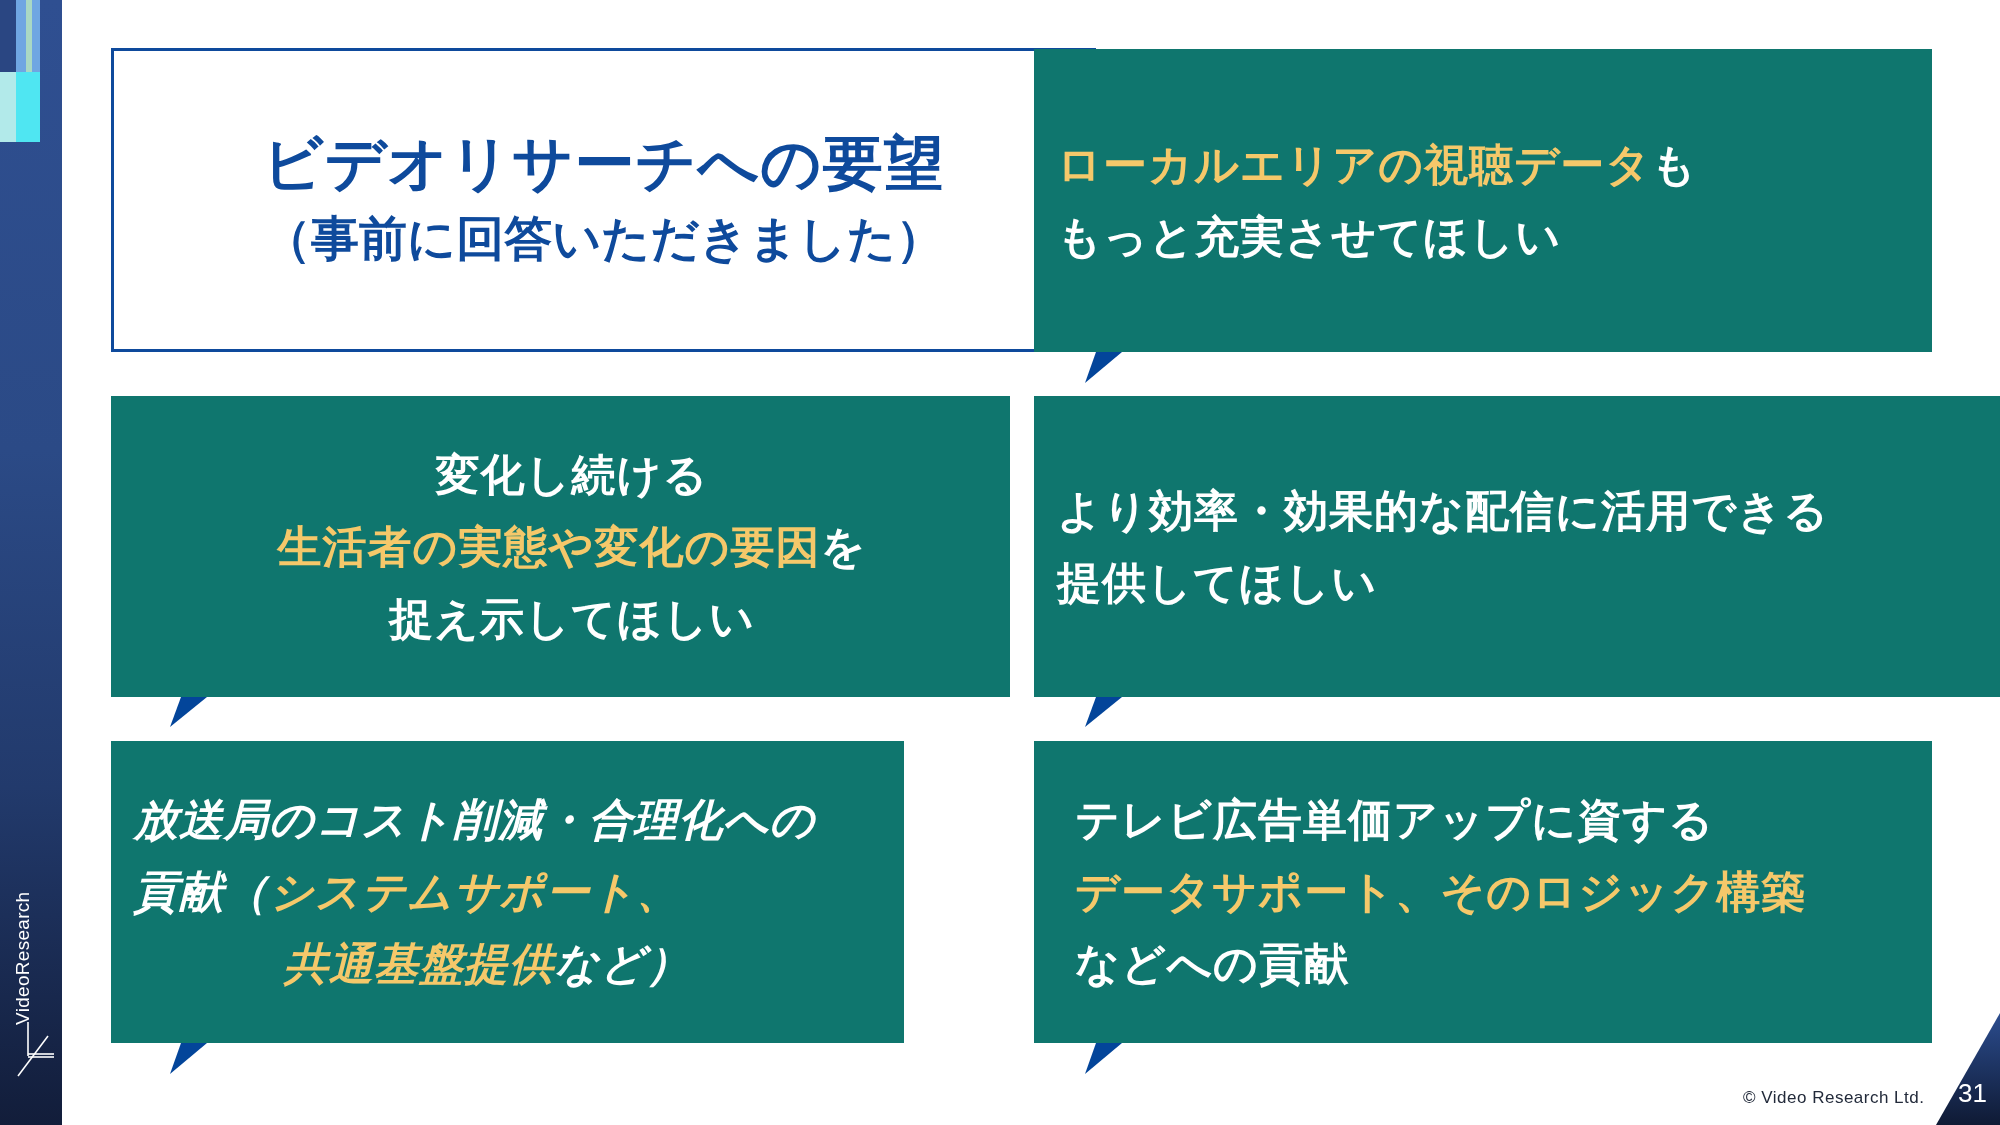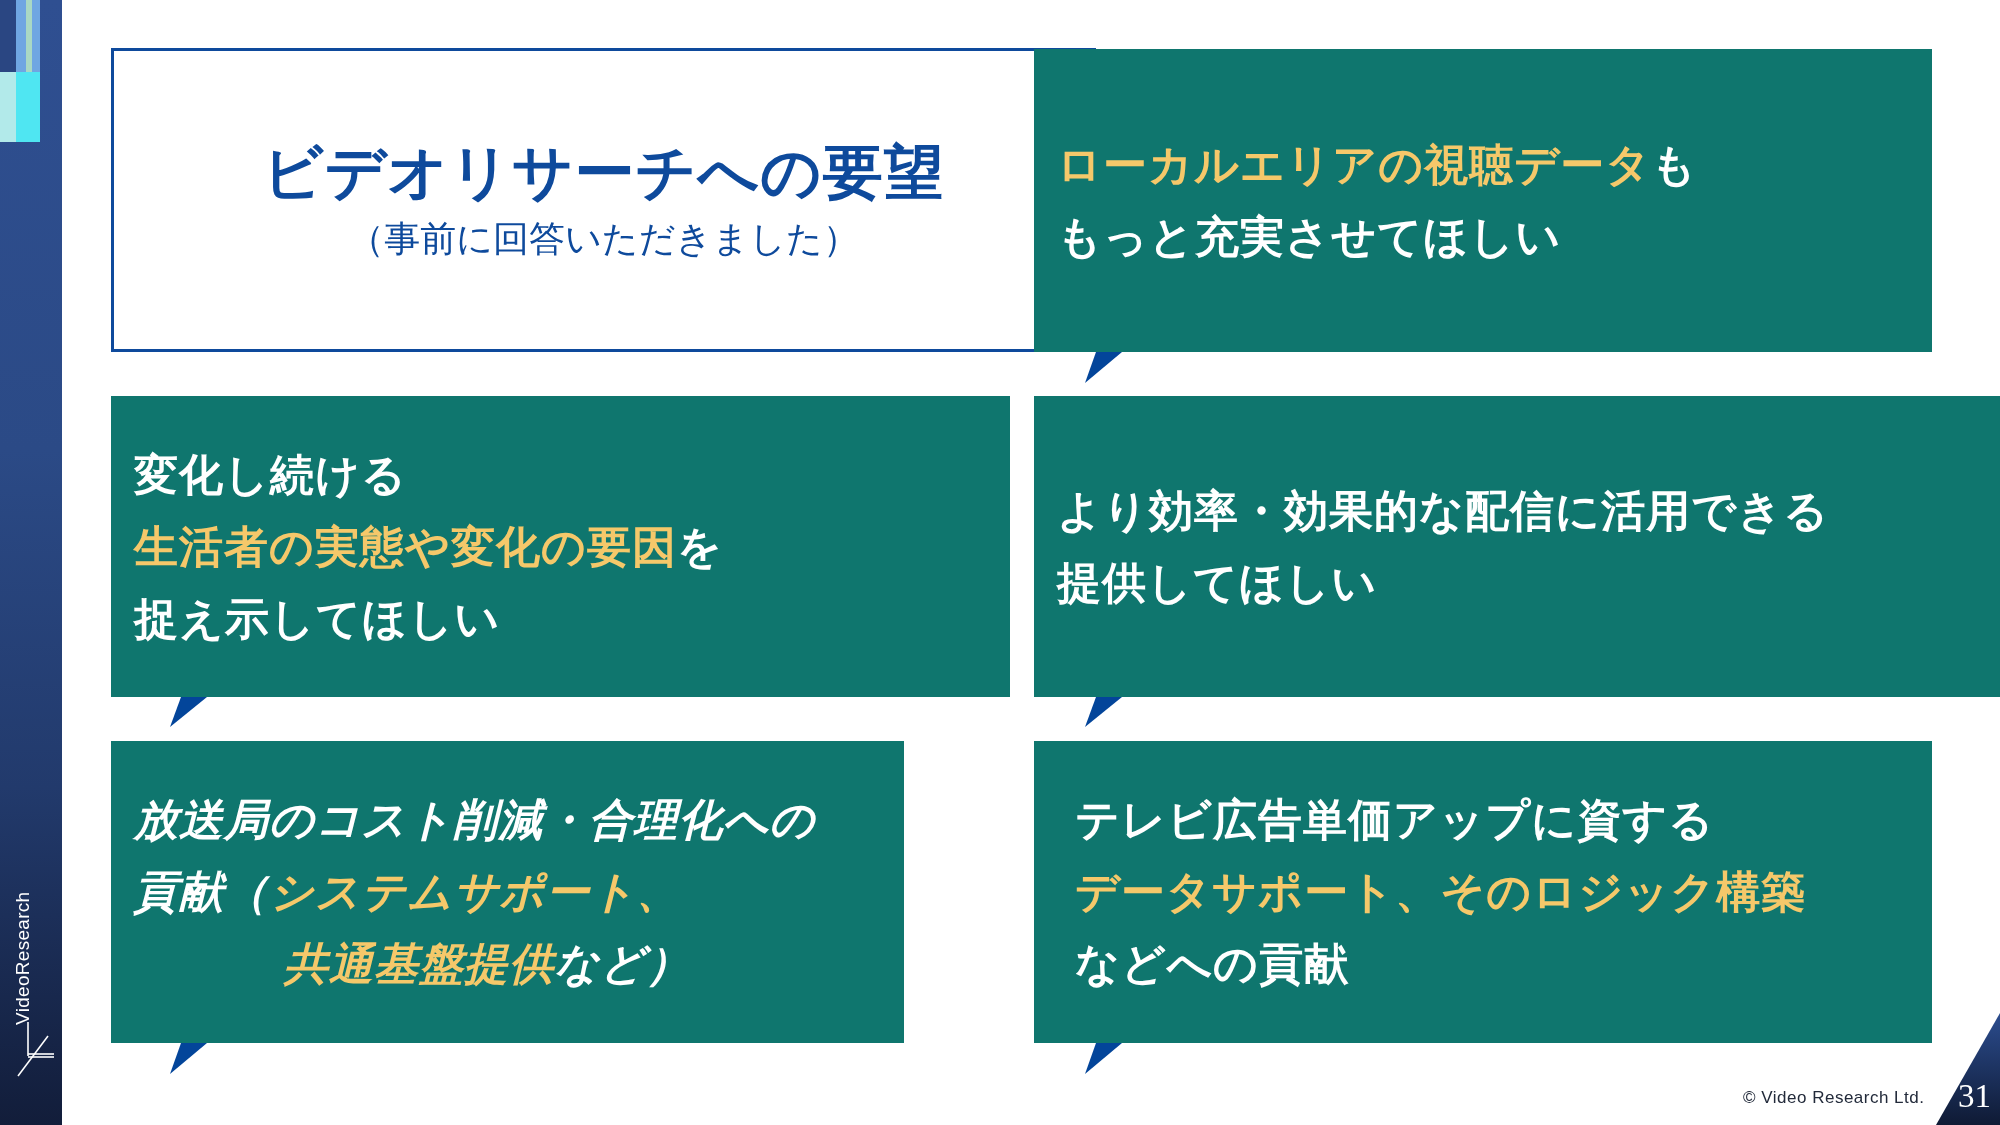--- a/index.html
+++ b/index.html
@@ -24,21 +24,21 @@
   .title-box {
     position:absolute; left:111px; top:48px; width:985px; height:304px;
     box-sizing:border-box; border:3px solid #0e4a9c; background:#fff;
     display:flex; flex-direction:column; align-items:center; justify-content:center;
   }
   .title-main {
     color:#0e4a9c; font-weight:bold; font-size:60px; line-height:1.2;
     letter-spacing:1px;
   }
   .title-sub {
-    color:#0e4a9c; font-weight:normal; font-size:36px; line-height:1.4;
+    color:#0e4a9c; font-weight:bold; font-size:48px; line-height:1.4;
     margin-top:6px;
   }
 
   .bubble {
     position:absolute; background:#0f766e; box-sizing:border-box;
     padding-left:23px; display:flex; flex-direction:column; justify-content:center;
   }
   .bubble .tail { position:absolute; left:0; top:100%; }
   .line {
     color:#ffffff; font-weight:bold; font-size:44px; line-height:72px;
@@ -47,21 +47,21 @@
   .hl { color:#f5c86a; }
   .indent { padding-left:150px; }
 
   .footer {
     position:absolute; left:1743px; top:1088px; font-size:17px;
     color:#222a3a; font-family:"Liberation Sans", sans-serif; letter-spacing:0.5px;
   }
   .corner { position:absolute; right:0; bottom:0; }
   .page-num {
     position:absolute; left:1958px; top:1078px; color:#ffffff;
-    font-family:Liberation Serif, serif; font-size:33px;
+    font-family:Liberation Sans, sans-serif; font-size:26px;
   }
 </style>
 </head>
 <body>
 
 <div class="sidebar">
   <div class="deco" style="left:0;top:0;width:16px;height:72px;background:#2a4682;"></div>
   <div class="deco" style="left:16px;top:0;width:10px;height:72px;background:#6fa6e2;"></div>
   <div class="deco" style="left:26px;top:0;width:6px;height:72px;background:#a9d8c4;"></div>
   <div class="deco" style="left:32px;top:0;width:8px;height:72px;background:#6fa6e2;"></div>
@@ -82,21 +82,21 @@
 </div>
 
 <div class="bubble" style="left:1034px;top:49px;width:898px;height:303px;">
   <div class="line"><span class="hl">ローカルエリアの視聴データ</span><span>も</span></div>
   <div class="line">もっと充実させてほしい</div>
   <svg class="tail" width="80" height="32" viewBox="0 0 80 32" style="left:50px;">
       <polygon points="12,0 38,0 1,31" fill="#03459a"></polygon>
     </svg>
 </div>
 
-<div class="bubble" style="left:111px;top:396px;width:899px;height:301px;">
+<div class="bubble" style="left:111px;top:396px;width:899px;height:301px;text-align:center;">
   <div class="line">変化し続ける</div>
   <div class="line"><span class="hl">生活者の実態や変化の要因</span><span>を</span></div>
   <div class="line">捉え示してほしい</div>
   <svg class="tail" width="80" height="32" viewBox="0 0 80 32" style="left:58px;">
       <polygon points="12,0 38,0 1,30" fill="#03459a"></polygon>
     </svg>
 </div>
 
 <div class="bubble" style="left:1034px;top:396px;width:1076px;height:301px;">
   <div class="line">より効率・効果的な配信に活用できる</div>

